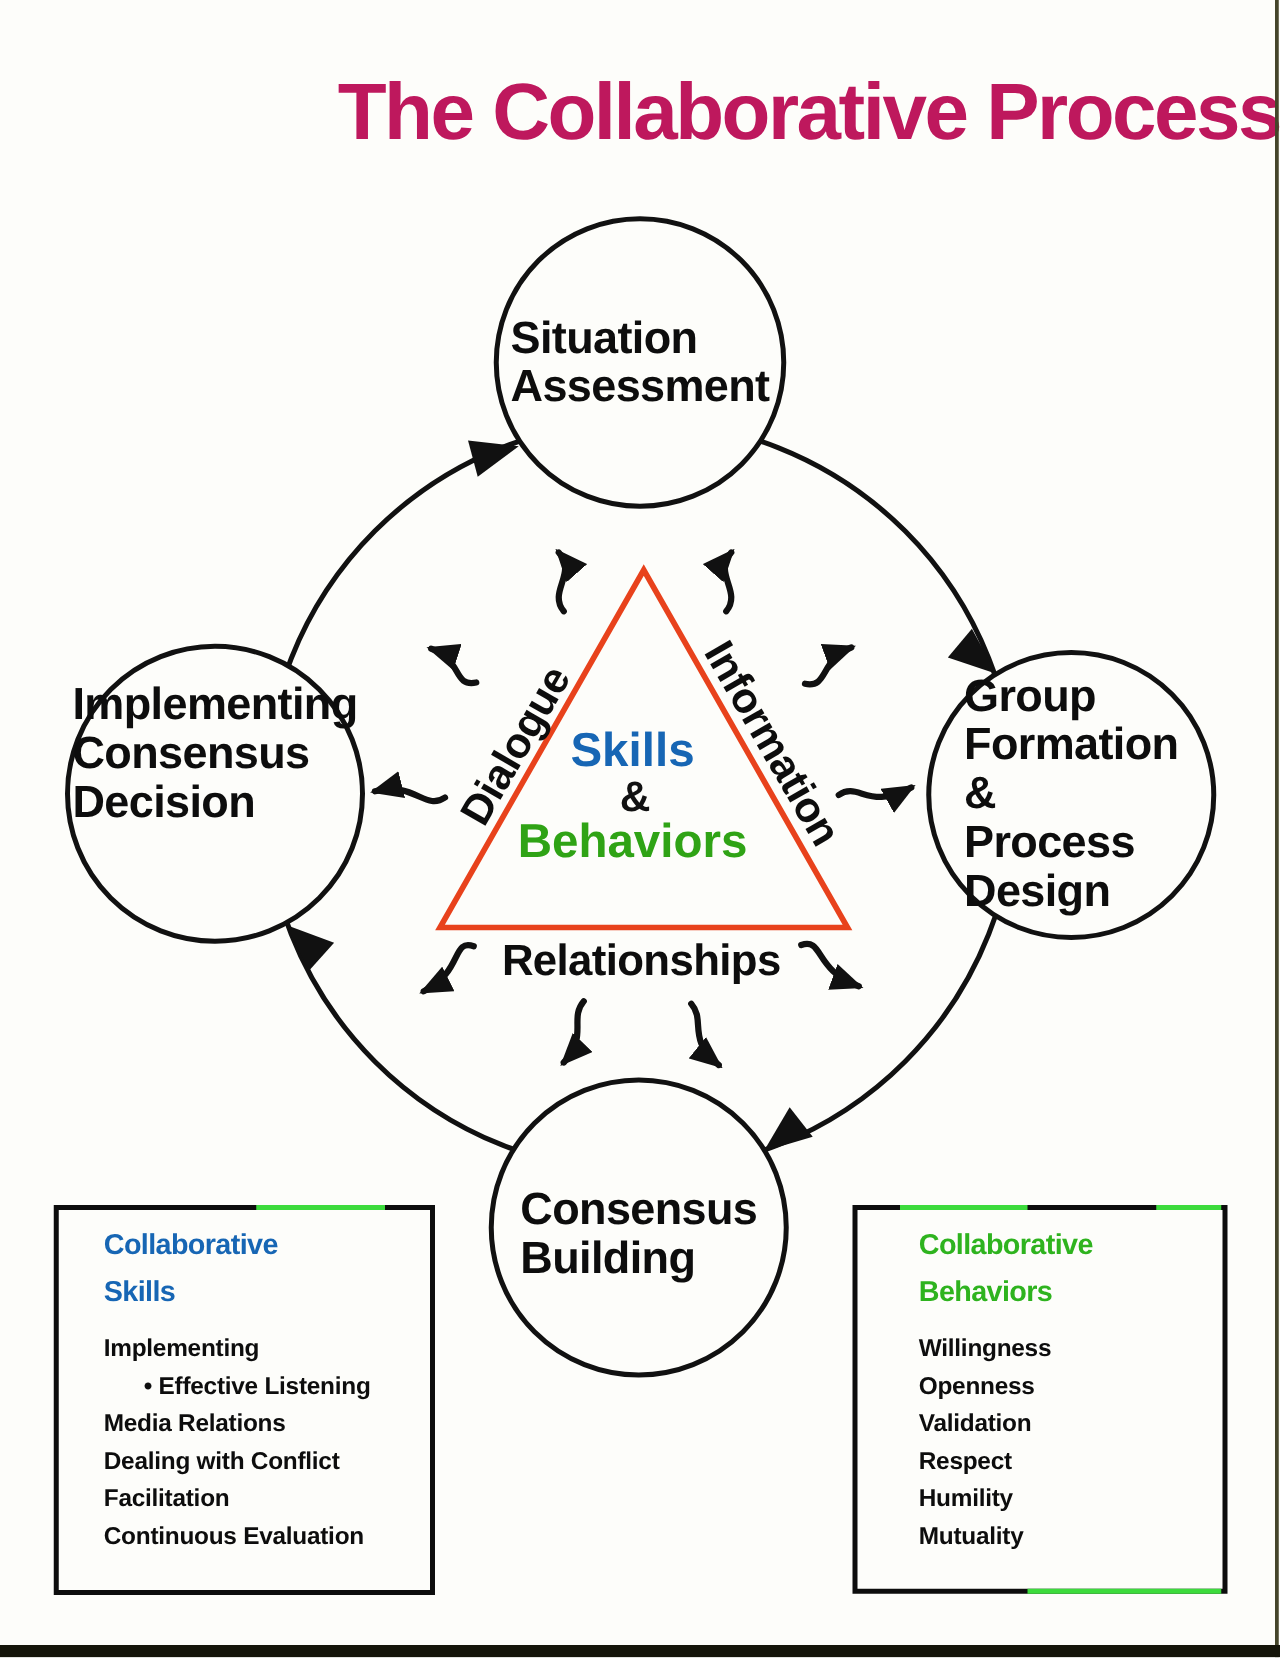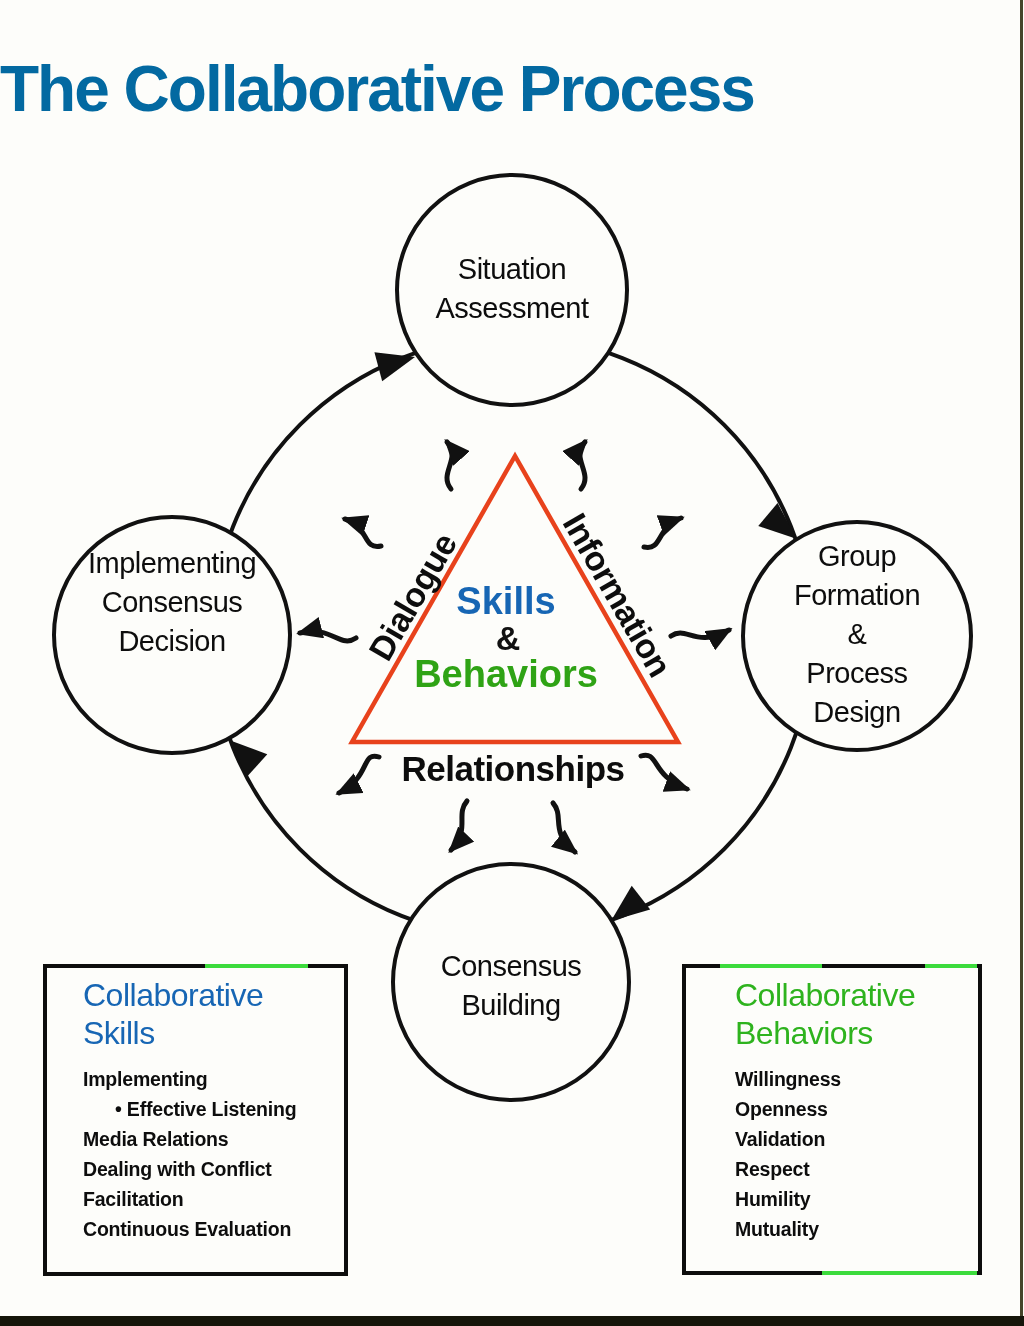--- a/index.html
+++ b/index.html
@@ -2,44 +2,44 @@
 <html><head>
 <meta charset="utf-8">
 <style>
   html,body{margin:0;padding:0;background:#fff;}
   .page{
     position:relative;width:1024px;height:1326px;overflow:hidden;background:#fdfdfa;
     font-family:"Liberation Sans",sans-serif;color:#111;
   }
   .abs{position:absolute;}
   .title{
-    left:0;top:52px;width:1024px;text-align:left;
-    font-size:64px;font-weight:bold;letter-spacing:-2px;color:#0369a1;
+    left:0;top:52px;width:1024px;text-align:right;
+    font-size:64px;font-weight:bold;letter-spacing:-2px;color:#be185d;
   }
   svg.diagram{position:absolute;left:0;top:0;}
   .circle-label{
-    position:absolute;transform:translate(-50%,-50%);text-align:center;
-    font-weight:normal;font-size:29px;line-height:39px;letter-spacing:-0.5px;color:#0d0d0d;white-space:nowrap;
+    position:absolute;transform:translate(-50%,-50%);
+    font-weight:bold;font-size:36px;line-height:39px;letter-spacing:-0.5px;color:#0d0d0d;white-space:nowrap;
   }
   .side-label{
     position:absolute;transform:translate(-50%,-50%);font-weight:bold;font-size:34px;
     letter-spacing:-0.5px;color:#0d0d0d;white-space:nowrap;
   }
   .side-label.dialogue{transform:translate(-50%,-50%) rotate(-60deg);}
   .side-label.information{transform:translate(-50%,-50%) rotate(60deg);}
   .center-line{position:absolute;transform:translate(-50%,-50%);font-weight:bold;white-space:nowrap;}
   .skills-word{font-size:38px;color:#1766b4;}
   .amp-word{font-size:34px;color:#111;}
   .behaviors-word{font-size:38px;color:#2fa315;}
   .info-box{
     position:absolute;border:4px solid #0d0d0d;box-sizing:border-box;background:#fdfdfa;
   }
   .box-skills{left:43px;top:964px;width:305px;height:312px;padding:8px 0 0 36px;}
   .box-behaviors{left:682px;top:964px;width:300px;height:311px;padding:8px 0 0 49px;}
-  .box-heading{font-size:32px;font-weight:normal;line-height:38px;letter-spacing:-0.5px;}
+  .box-heading{font-size:23px;font-weight:bold;line-height:38px;letter-spacing:-0.5px;}
   .box-skills .box-heading{color:#1766b4;}
   .box-behaviors .box-heading{color:#2eb31e;}
   .box-list{margin-top:12px;}
   .box-item{font-size:19.5px;font-weight:bold;line-height:30px;letter-spacing:-0.2px;color:#0d0d0d;white-space:nowrap;}
   .box-skills .box-item.indent{padding-left:32px;}
   .green-seg{position:absolute;height:4px;background:#3cdb3c;}
   .edge-right{left:1020px;top:0;width:3px;height:1326px;background:#45452a;}
   .edge-bottom{left:0;top:1316px;width:1024px;height:10px;background:#15150a;}
 </style>
 </head>

